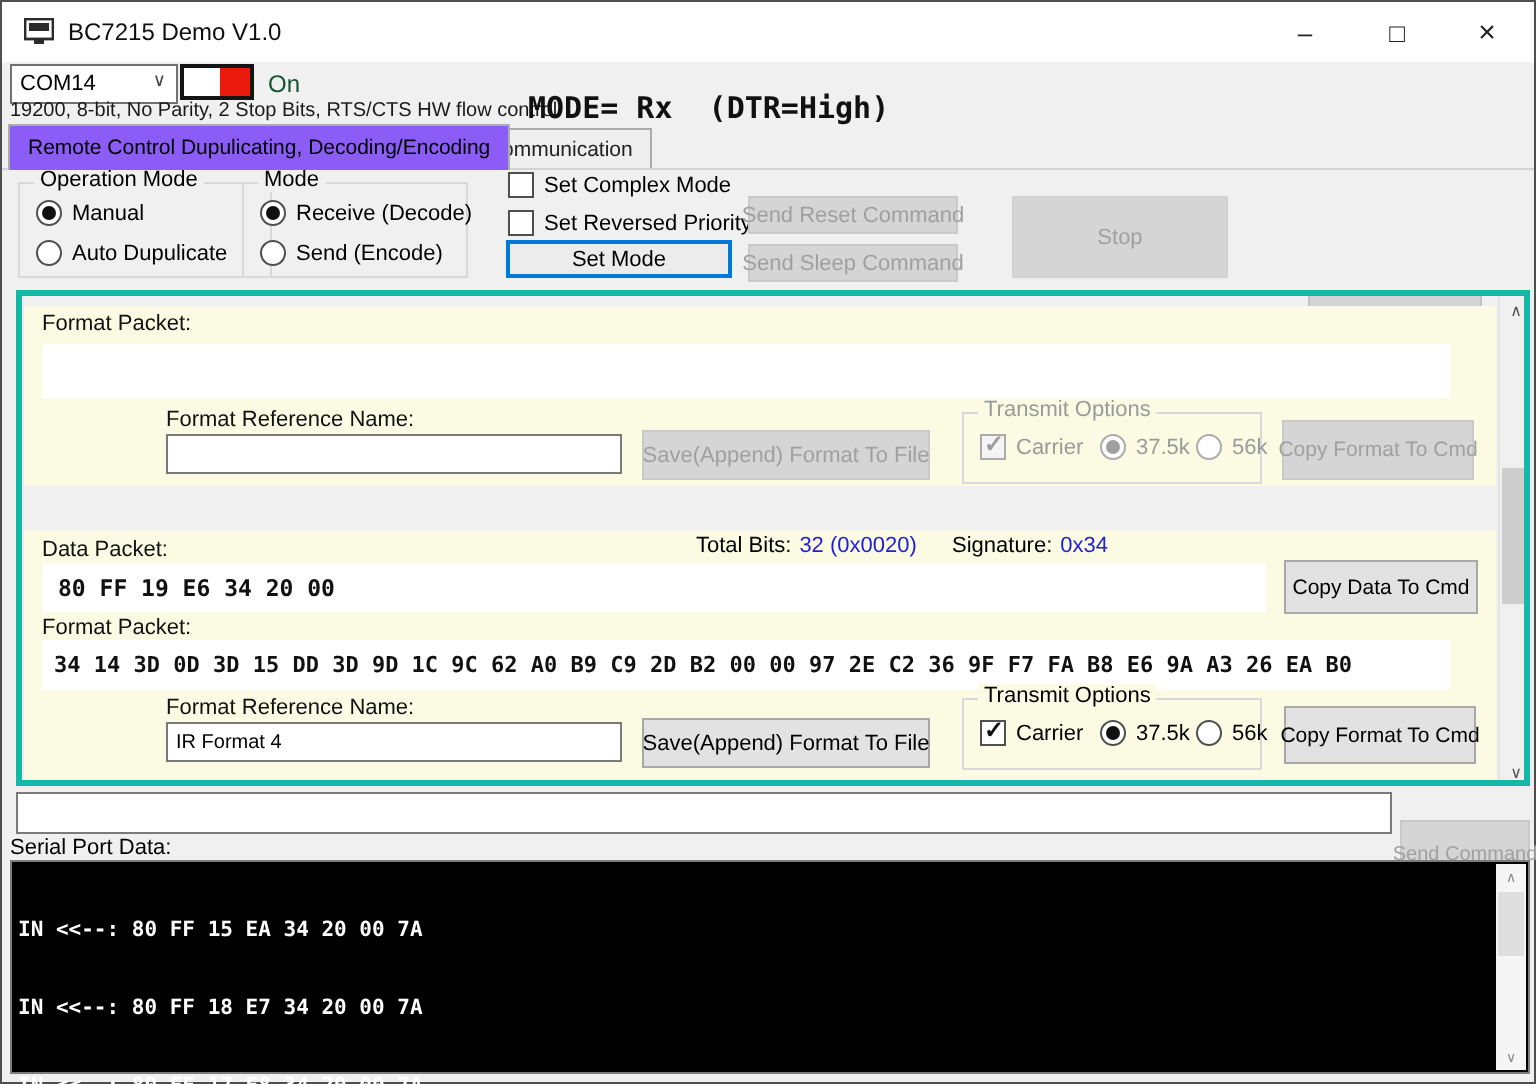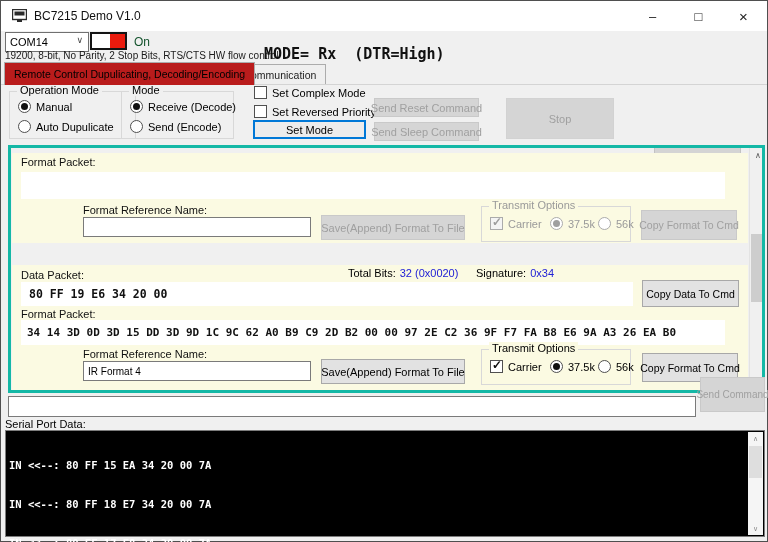--- a/index.html
+++ b/index.html
@@ -17,21 +17,21 @@
   .combo{position:absolute;left:4px;top:31px;width:84px;height:20px;background:#fff;border:1px solid #707070;box-sizing:border-box;display:flex;align-items:center;font-size:11px;padding-left:4px;}
   .combo .chev{position:absolute;right:5px;top:2px;font-size:9px;color:#444;}
   .toggle{position:absolute;left:89px;top:31px;width:37px;height:18px;border:2px solid #141414;background:#fff;box-sizing:border-box;}
   .toggle .knob{position:absolute;right:0;top:0;height:100%;width:45%;background:#ea1b0d;}
   .on-label{position:absolute;left:133px;top:34px;font-size:12px;color:#14532d;}
   .cfg-text{position:absolute;left:4px;top:49px;font-size:10px;color:#1a1a1a;white-space:pre;}
   .mode-text{position:absolute;left:263px;top:44px;font-size:15px;font-weight:600;font-family:"DejaVu Sans Mono",monospace;color:#111;white-space:pre;}
 
   
   .tab{position:absolute;display:flex;align-items:center;padding:0 9px;font-size:10.5px;white-space:nowrap;box-sizing:border-box;}
-  .tab1{left:3px;top:61px;height:23px;background:#b91c1c;border:1px solid #acacac;border-bottom:none;z-index:2;}
+  .tab1{left:3px;top:61px;height:23px;background:#8b5cf6;border:1px solid #acacac;border-bottom:none;z-index:2;}
   .tab2{left:219px;top:63px;height:21px;background:#efefef;border:1px solid #acacac;border-bottom:none;color:#222;}
   .tabline{position:absolute;left:0;top:83px;width:766px;height:1px;background:#d4d4d4;z-index:1;}
 
   
   .group{position:absolute;border:1px solid #d8d8d8;box-sizing:border-box;}
   .gtitle{position:absolute;top:-8px;left:7px;padding:0 3px;font-size:11px;white-space:nowrap;background:#f0f0f0;}
   .group.on-yellow .gtitle{background:#fbfae2;}
   .group.dis .gtitle{color:#9a9a9a;}
 
   .row{position:absolute;display:flex;align-items:center;gap:5px;font-size:11px;white-space:nowrap;}
@@ -210,21 +210,21 @@
     </div>
 
     <div class="vscroll" style="left:738px;top:0;height:246px;">
       <div class="arr up">∧</div>
       <div class="thumb" style="top:86px;height:68px;"></div>
       <div class="arr down">∨</div>
     </div>
   </div>
 
   <input class="tbox" style="left: 7px; top: 395px; width: 688px; height: 21px;" value="">
-  <div class="btn dis" style="left:699px;top:376px;width:65px;height:35px;font-size:10px;">Send Command</div>
+  <div class="btn dis" style="left:699px;top:409px;width:65px;height:35px;font-size:10px;">Send Command</div>
 
   <span class="serial-label">Serial Port Data:</span>
 
   <div class="terminal">
     <div class="tlines">
       <div>IN &lt;&lt;--: 80 FF 15 EA 34 20 00 7A</div>
       <div>IN &lt;&lt;--: 80 FF 18 E7 34 20 00 7A</div>
       <div>IN &lt;&lt;--: 80 FF 17 E8 34 20 00 7A</div>
       
       

